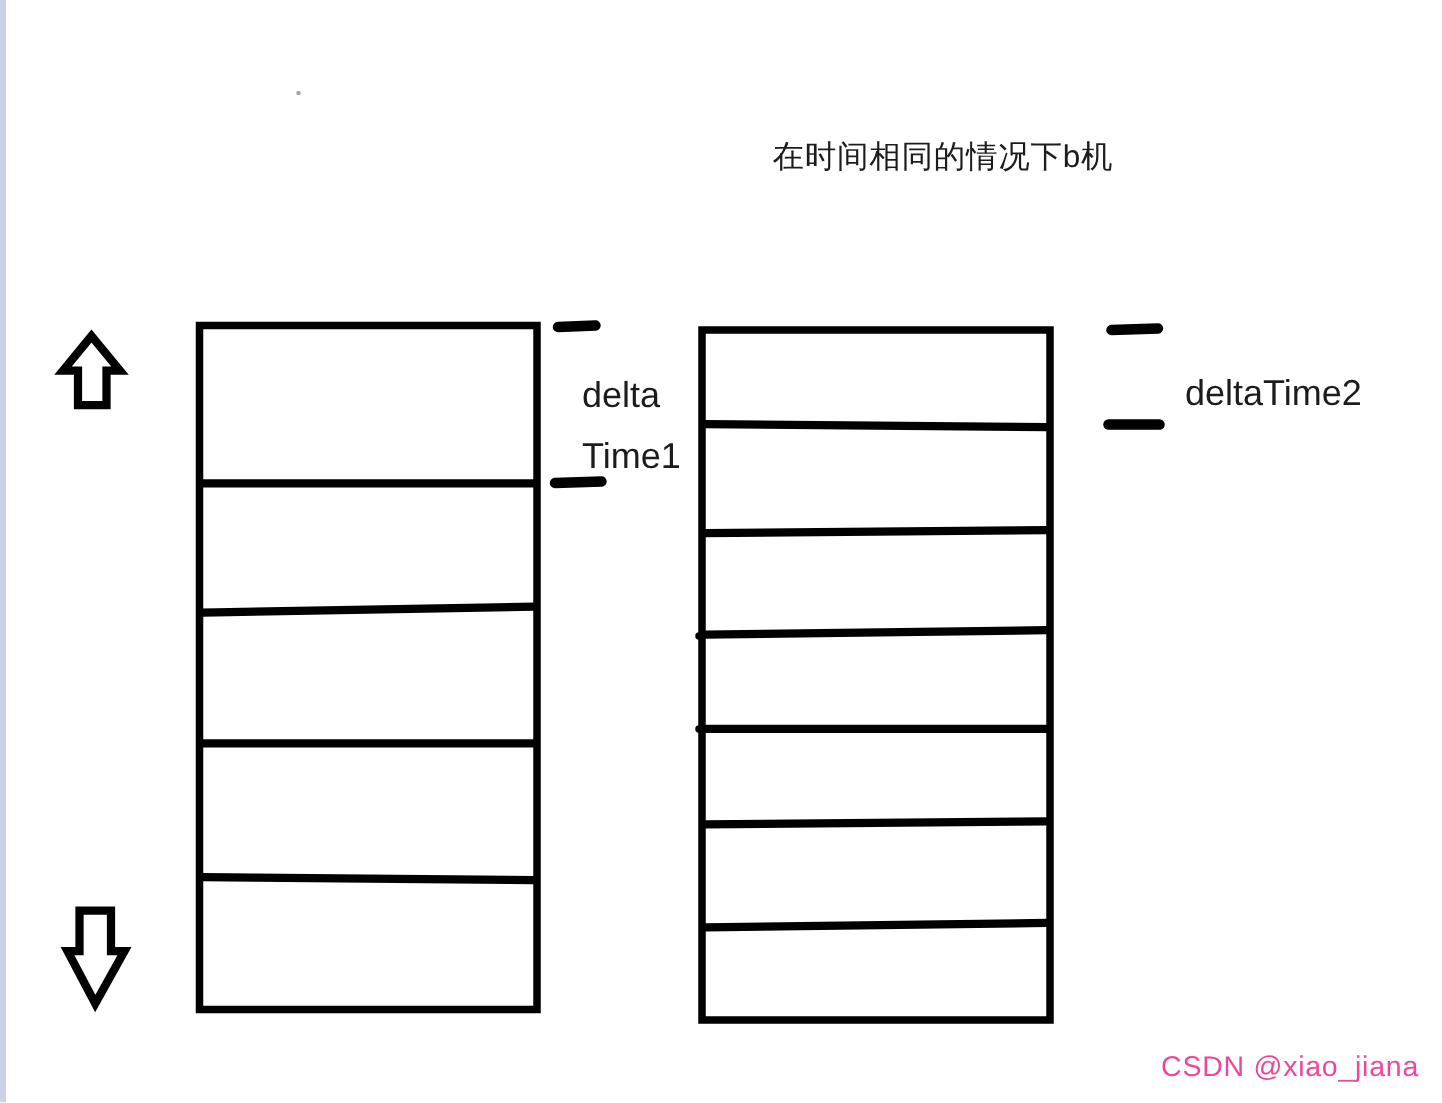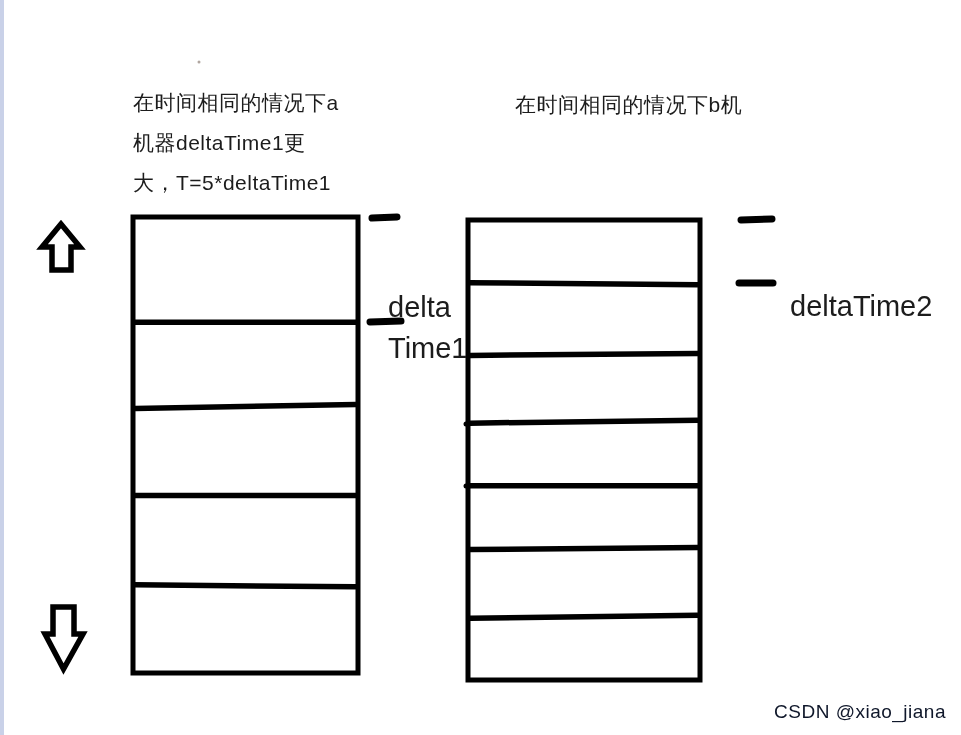--- a/index.html
+++ b/index.html
@@ -31,38 +31,37 @@
     letter-spacing: 0.5px;
     white-space: nowrap;
   }
   .note-line { display: block; }
   #note-a { left: 133px; top: 83px; }
   #note-b { left: 468px; top: 85px; margin-left: 47px; }
   #label-time { left: 28px; top: 424px; }
   .delta-label {
     position: absolute;
     color: #1c1c1c;
-    font-size: 29px;
+    font-size: 24px;
     line-height: 41px;
     white-space: nowrap;
-    margin-top: 44px;
   }
   #label-delta1 { left: 388px; top: 243px; }
   #label-delta2 { left: 790px; top: 242px; }
   .diagram-svg {
     position: absolute;
     left: 0;
     top: 0;
   }
   .watermark {
     position: absolute;
     right: 15px;
     top: 701px;
     font-size: 19px;
-    color: #0f172a;
+    color: #ec4899;
     letter-spacing: 0.5px;
     white-space: nowrap;
   }
 </style>
 </head>
 <body>
 
 <div class="canvas">
 
   <div class="edge-stripe"></div>
@@ -99,25 +98,20 @@
     <g stroke="#000000" stroke-width="7" stroke-linecap="round">
       <line x1="741" y1="220" x2="772" y2="219"></line>
       <line x1="739" y1="283" x2="773" y2="283"></line>
     </g>
 
     <circle cx="199" cy="62" r="1.5" fill="#b0a6a0"></circle>
     <circle cx="466" cy="424" r="2.5" fill="#000000"></circle>
     <circle cx="466" cy="486" r="2.5" fill="#000000"></circle>
   </svg>
 
-  <div class="note" id="note-a">
-    <span class="note-line">在时间相同的情况下a</span>
-    <span class="note-line">机器deltaTime1更</span>
-    <span class="note-line">大，T=5*deltaTime1</span>
-  </div>
 
   <div class="note" id="note-b">
     <span class="note-line">在时间相同的情况下b机</span>
   </div>
 
 
   <div class="delta-label" id="label-delta1">
     <span class="note-line">delta</span>
     <span class="note-line">Time1</span>
   </div>

